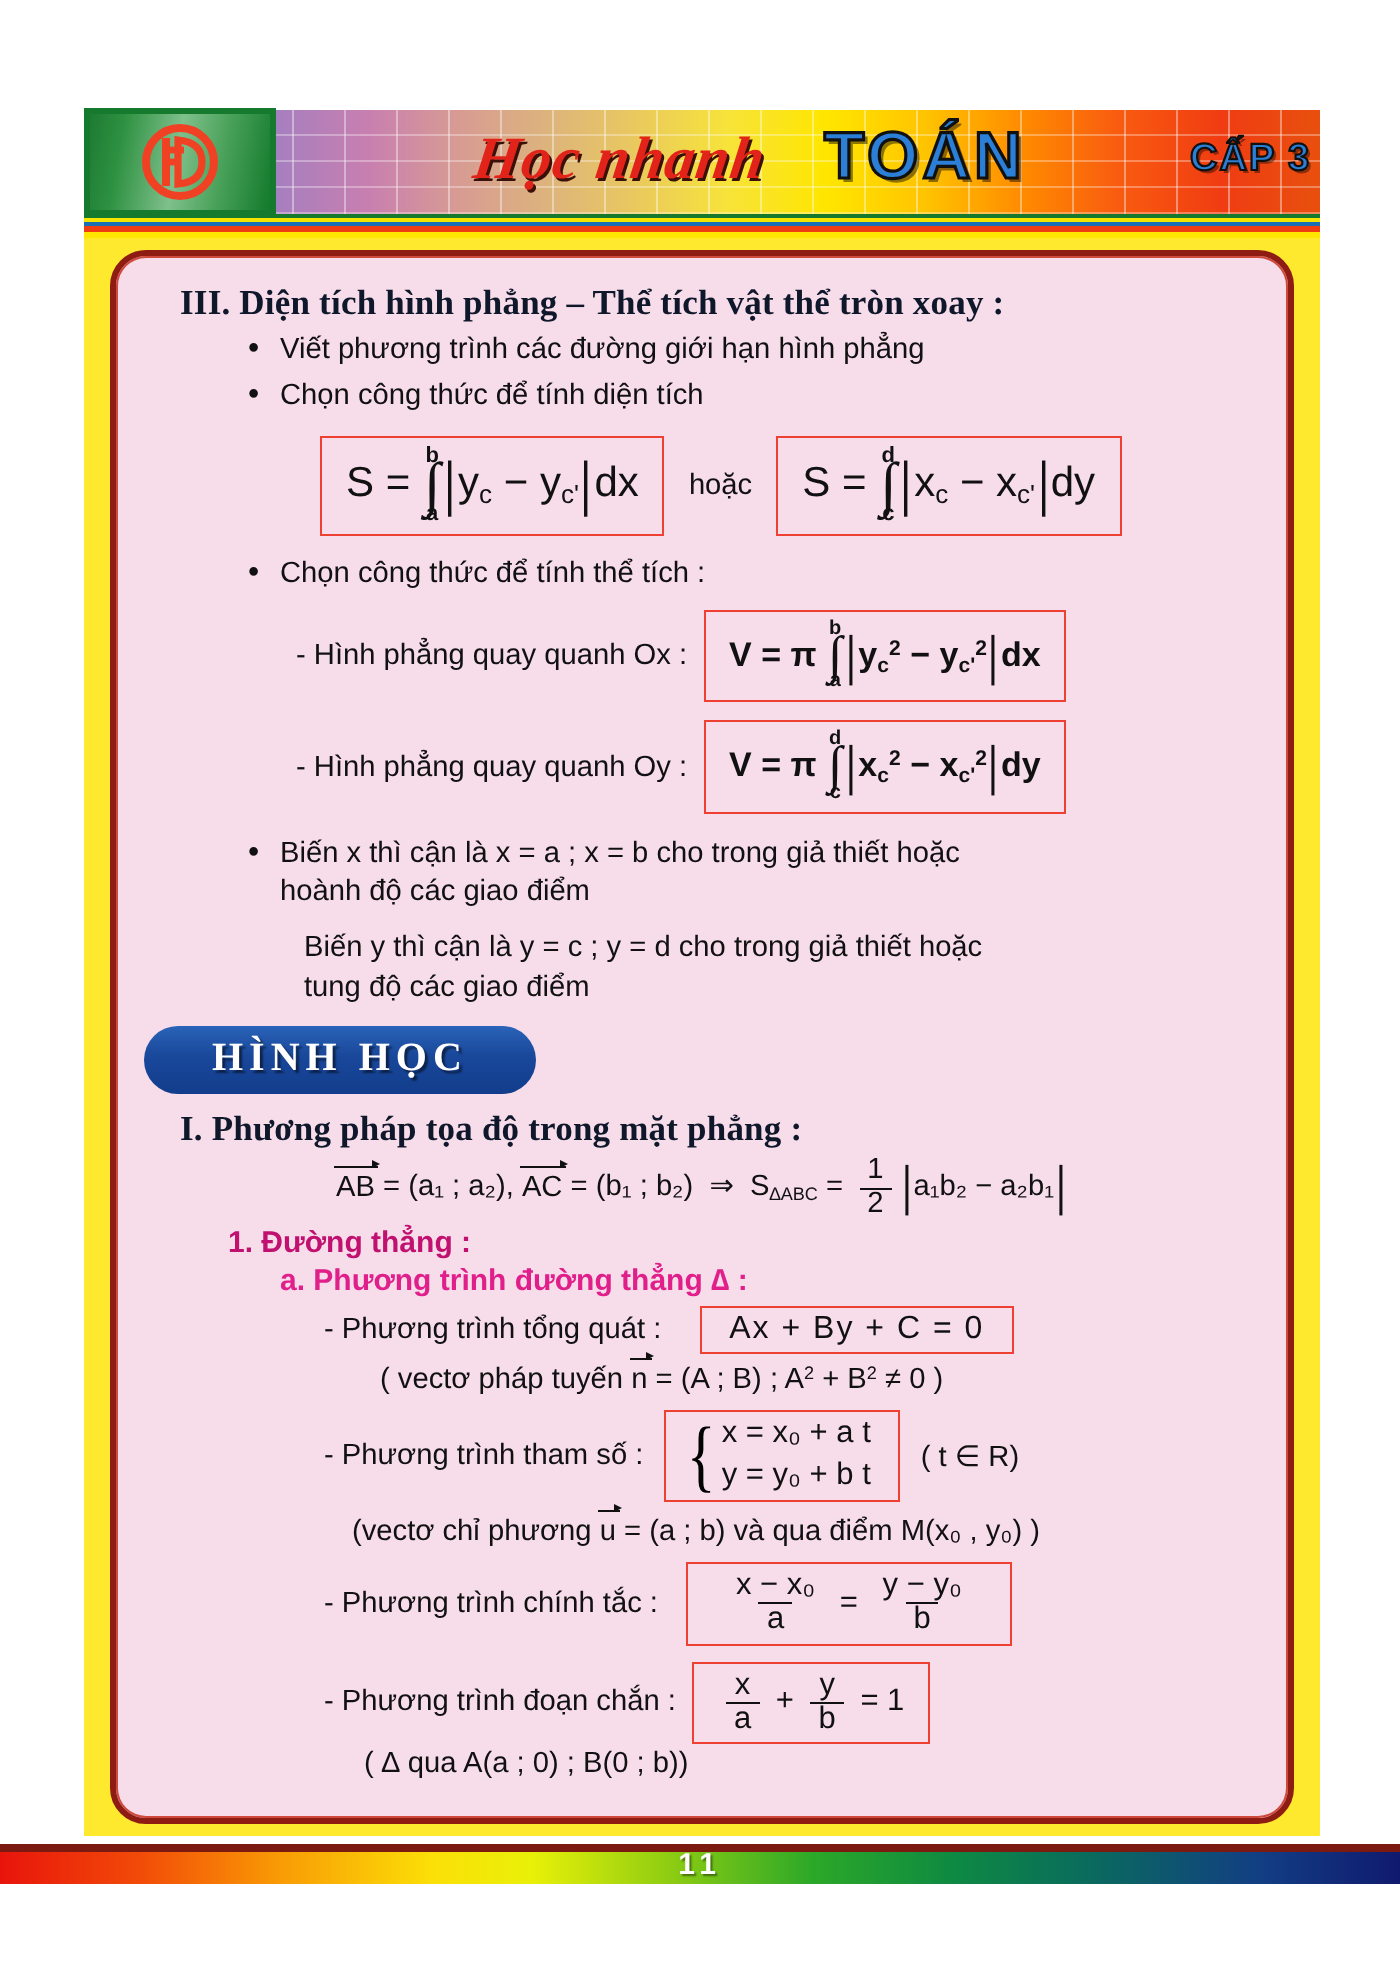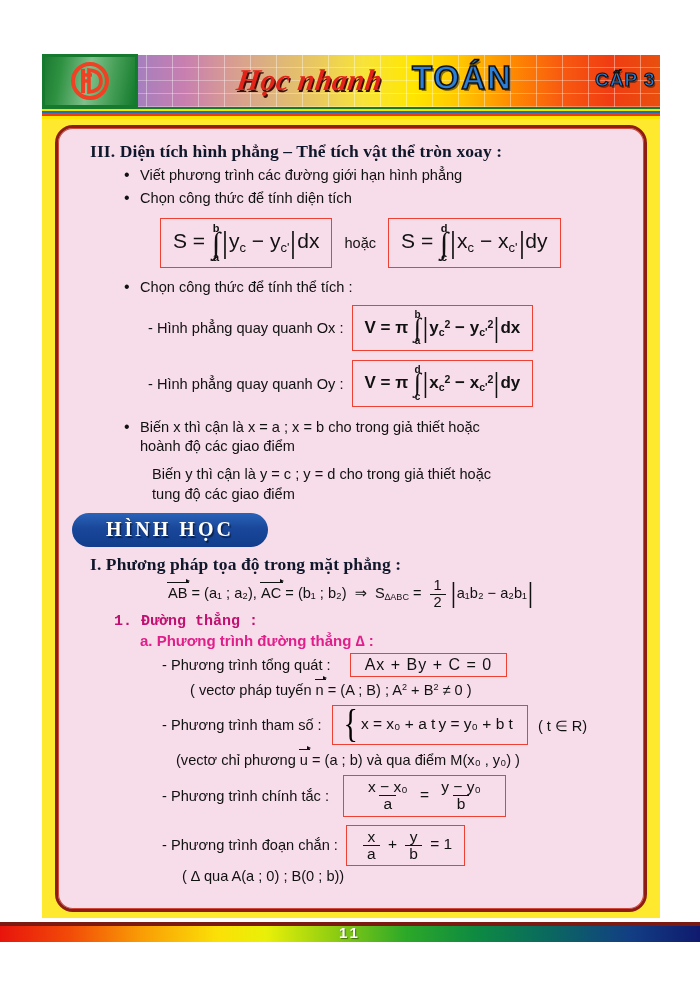--- a/index.html
+++ b/index.html
@@ -49,21 +49,21 @@
     background:#f7dcea;border:3px solid #8e1c13;border-radius:18px;box-sizing:border-box;
     box-shadow:inset 0 0 0 1px #cf4a3c;}
 
   .inner{position:absolute;inset:0;padding:8px 14px 0 14px;box-sizing:border-box;}
 
   
   .h-red{font-family:"Liberation Serif",serif;font-weight:bold;font-size:17.5px;color:#0f172a;
     margin:5px 0 3px 18px;letter-spacing:.1px;}
   .h-pink{font-family:"Liberation Sans",sans-serif;font-weight:bold;font-size:15px;color:#e01f8b;
     margin:2px 0 2px 68px;}
-  .h-purple{font-family:Liberation Mono, monospace;font-weight:bold;font-size:15px;color:#c01070;
+  .h-purple{font-family:Liberation Sans, sans-serif;font-weight:bold;font-size:15px;color:#c01070;
     margin:3px 0 1px 42px;}
 
   .bullet-row{display:flex;align-items:flex-start;margin:4px 0 0 52px;font-size:14.6px;color:#111;}
   .bullet-row .dot{width:16px;flex:0 0 16px;font-size:16px;line-height:1.15;}
   .bullet-row .txt{line-height:1.32;}
 
   .sub{margin-left:80px;font-size:14.6px;color:#111;line-height:1.35;}
   .dash-label{font-size:14.6px;color:#111;white-space:nowrap;}
 
   .center{text-align:center;}
@@ -97,21 +97,21 @@
   
   .frac{display:inline-flex;flex-direction:column;align-items:center;
     vertical-align:middle;margin:0 4px;line-height:1.05;}
   .frac .num{padding:0 4px;}
   .frac .den{padding:0 4px;border-top:1.4px solid #111;}
 
   
   .sys{display:inline-flex;align-items:center;}
   .sys .brace{font-size:40px;line-height:.78;font-family:"Liberation Serif",serif;
     font-weight:300;transform:scaleX(.75);margin-right:1px;}
-  .sys .eqs{display:flex;flex-direction:row;gap:3px;}
+  .sys .eqs{display:flex;flex-direction:column;gap:3px;}
 
   .vec{position:relative;display:inline-block;padding-top:2px;}
   .vec::after{content:"";position:absolute;left:-1px;right:-2px;top:-1px;height:0;
     border-top:1.6px solid #111;}
   .vec::before{content:"";position:absolute;right:-3px;top:-4px;
     border-left:4px solid #111;border-top:2.6px solid transparent;
     border-bottom:2.6px solid transparent;}
 
   
   .banner-wrap{margin-top:9px;}

